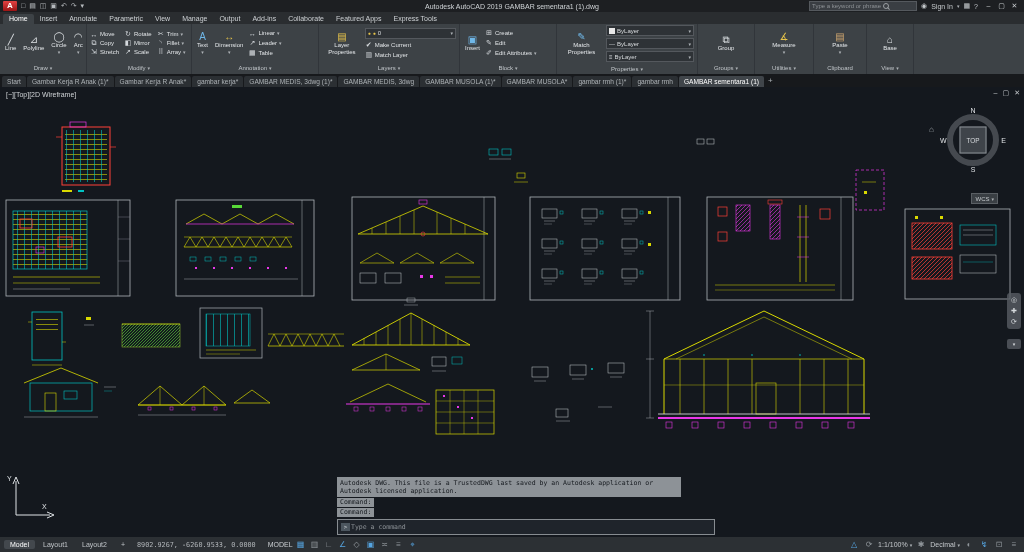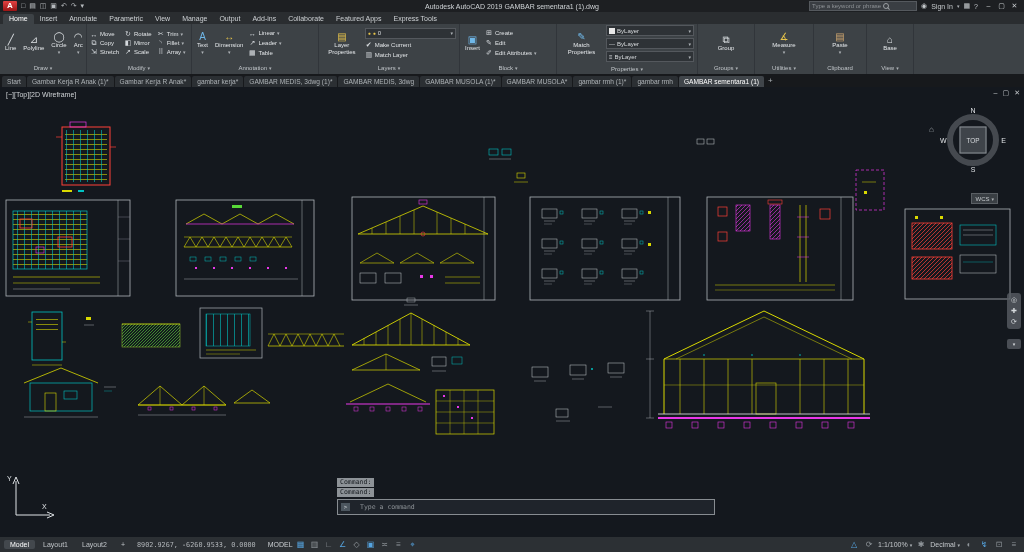--- a/index.html
+++ b/index.html
@@ -73,21 +73,21 @@
           border-radius:2px;color:#d5d9dc;font-size:5px;display:flex;align-items:center;justify-content:center;z-index:4;}
   .ucs{position:absolute;left:6px;bottom:14px;z-index:4;}
   
   .cmdwrap{position:absolute;left:337px;top:390px;width:378px;z-index:6;
            font-family:"DejaVu Sans Mono",monospace;}
   .cmd-msg{background:rgba(158,163,168,.88);color:#171b20;font-size:6.5px;line-height:8px;
            padding:2px 3px;width:344px;box-sizing:border-box;}
   .cmd-prompt{background:rgba(158,163,168,.88);color:#171b20;font-size:6.5px;line-height:9px;
               padding:0 3px;margin-top:1px;width:max-content;}
   .cmd-input{margin-top:2px;height:16px;background:rgba(33,38,44,.92);border:1px solid #878c91;
-             display:flex;align-items:center;gap:10px;padding:0 3px;color:#8d9297;font-size:6.5px;box-sizing:border-box;}
+             display:flex;align-items:center;gap:1px;padding:0 3px;color:#8d9297;font-size:6.5px;box-sizing:border-box;}
   .cmd-ic{width:9px;height:8px;background:#4c565f;color:#cfd4d8;font-size:6px;line-height:8px;text-align:center;flex:none;}
   
   .statusbar{position:absolute;left:0;right:0;bottom:0;height:15px;background:#2c3034;display:flex;
              align-items:center;font-size:7px;color:#bfc3c7;padding:0 4px;gap:2px;}
   .mtab{padding:1px 6px;border-radius:2px;}
   .mtab.active{background:#43484d;color:#fff;}
   .coords{margin-left:4px;color:#b2b6ba;font-family:"DejaVu Sans Mono",monospace;font-size:6.8px;}
   .modelspace{margin-left:10px;color:#c9cdd1;}
   .sic{width:12px;text-align:center;font-size:8px;color:#8f959a;}
   .sic.on{color:#55a4e0;}
@@ -750,20 +750,21 @@
     <svg class="ucs" width="48" height="52" viewBox="0 0 48 52">
       <line x1="10" y1="44" x2="10" y2="10" stroke="#dfe3e6" stroke-width="1"></line>
       <line x1="10" y1="44" x2="44" y2="44" stroke="#dfe3e6" stroke-width="1"></line>
       <path d="M7 13 L10 6 L13 13" fill="none" stroke="#dfe3e6" stroke-width="1"></path>
       <path d="M41 41 L48 44 L41 47" fill="none" stroke="#dfe3e6" stroke-width="1"></path>
       <text x="1" y="10" fill="#dfe3e6" font-size="7">Y</text>
       <text x="36" y="38" fill="#dfe3e6" font-size="7">X</text>
     </svg>
 
     <div class="cmdwrap">
+      <div class="cmd-msg">Autodesk DWG.  This file is a TrustedDWG last saved by an Autodesk application or Autodesk licensed application.</div>
       <div class="cmd-prompt">Command:</div>
       <div class="cmd-prompt">Command:</div>
       <div class="cmd-input">
         <span class="cmd-ic">&gt;</span>
         <span>Type a command</span>
       </div>
     </div>
   </div>
 
   <div class="statusbar">

